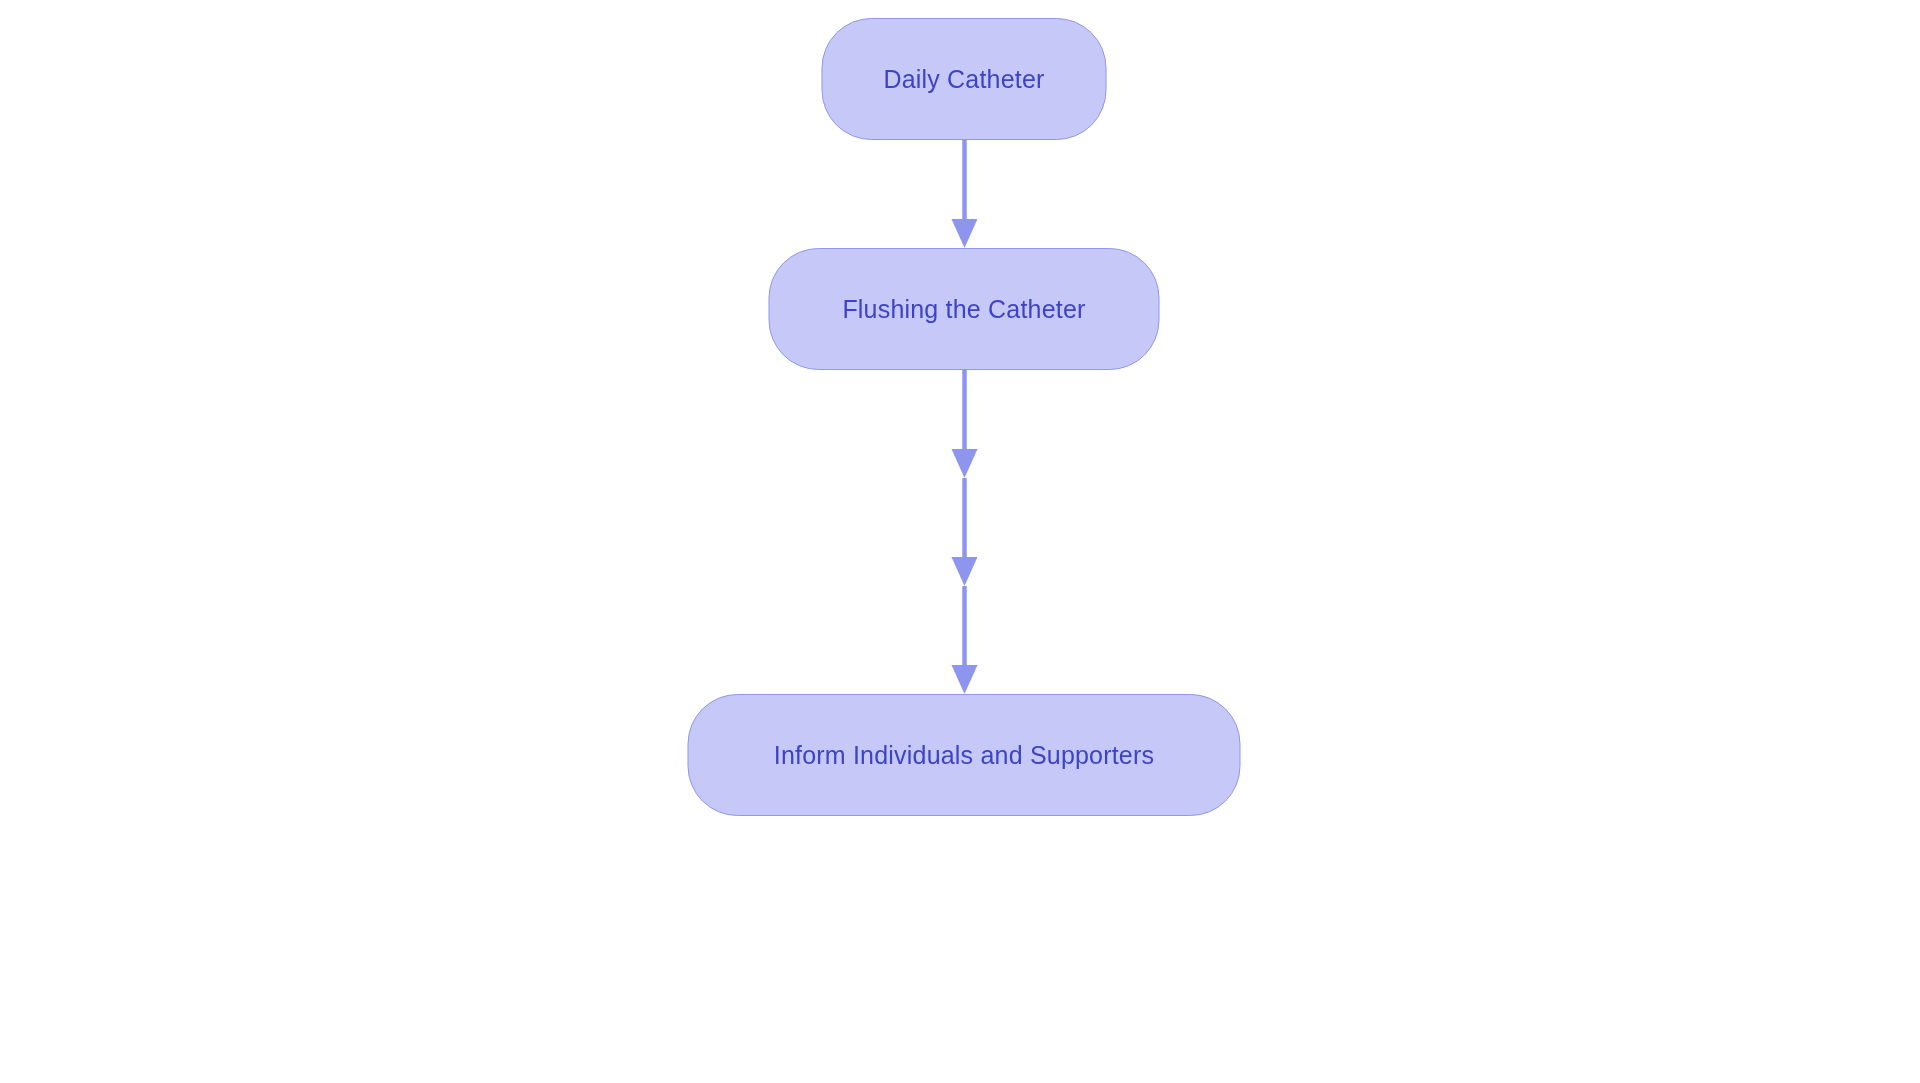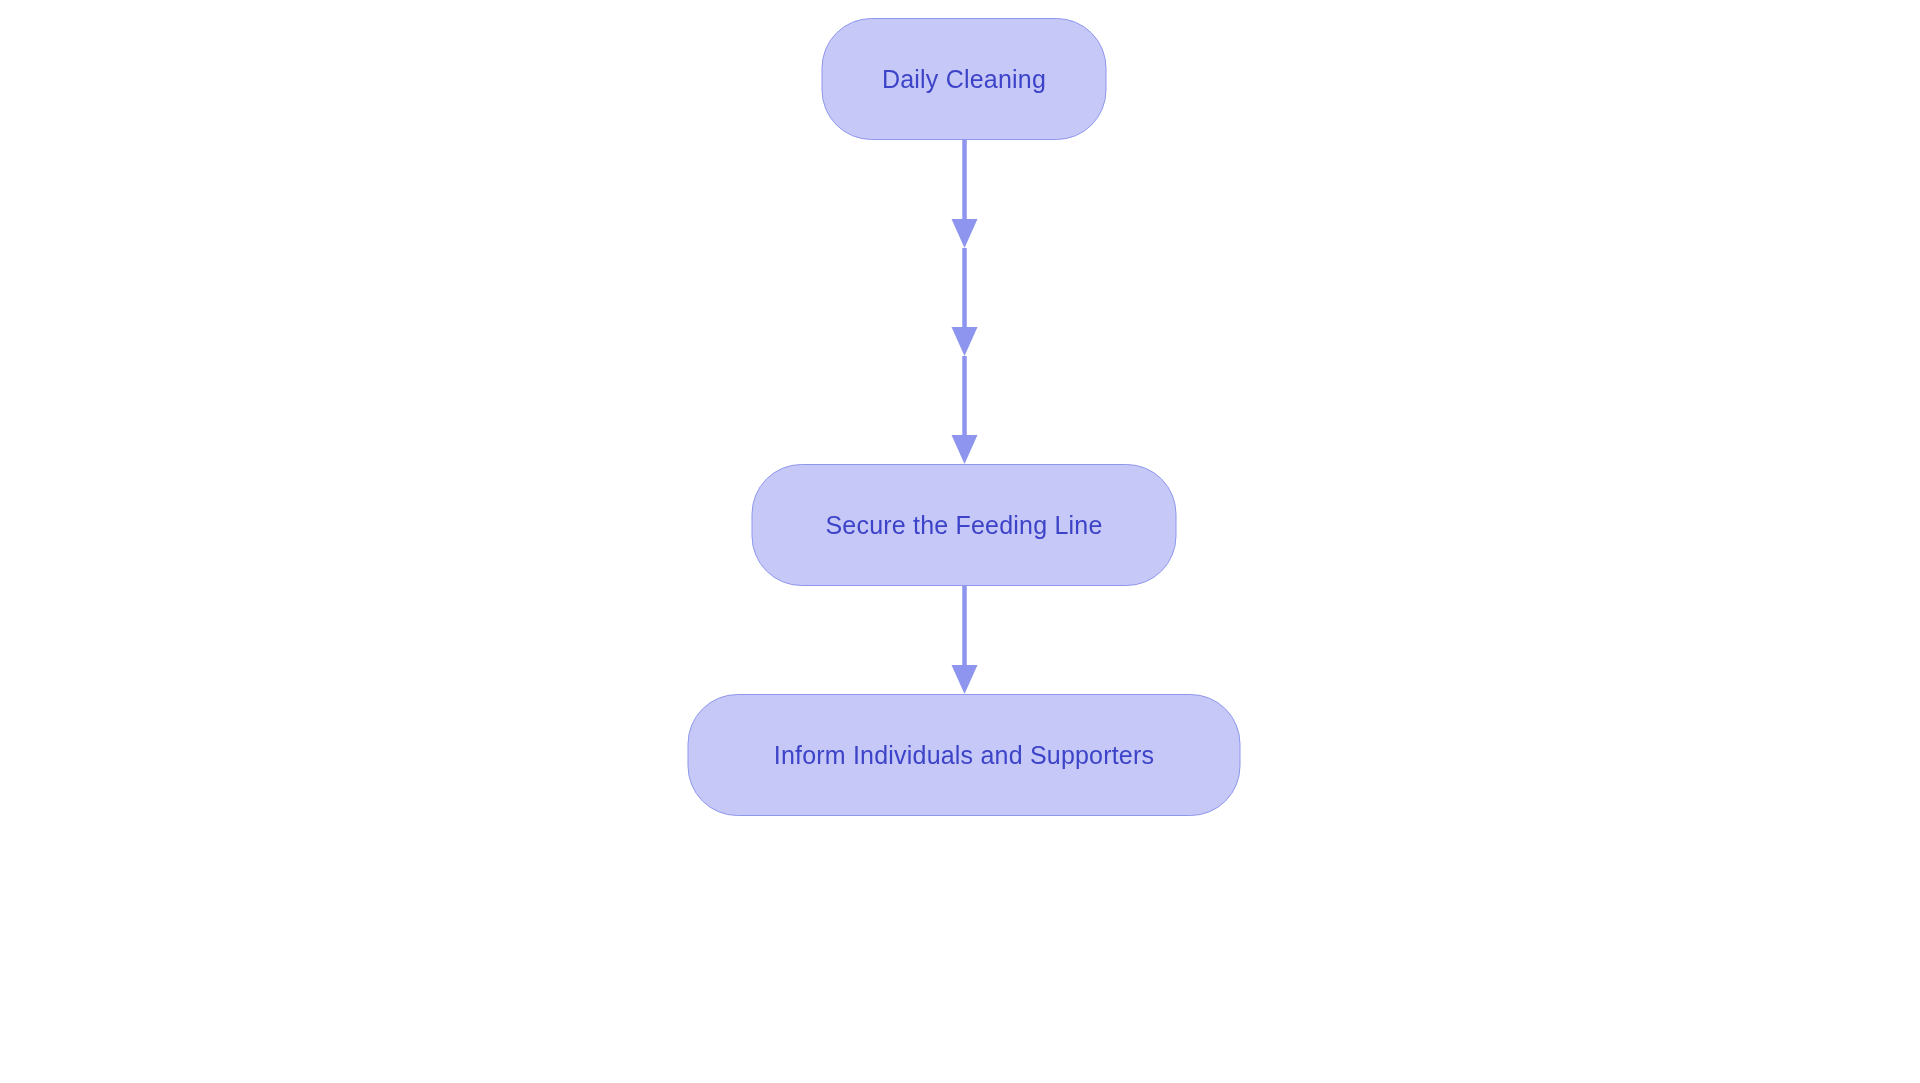--- a/index.html
+++ b/index.html
@@ -57,21 +57,32 @@
   }
   .edge svg { display: block; }
 </style>
 </head>
 <body>
 
 <div class="canvas">
   <div class="flow">
 
     <div class="node n1">
-      <span>Daily Cleaning</span>
+      <span>Daily Catheter</span>
+    </div>
+
+    <div class="edge">
+      <svg width="30" height="108" viewBox="0 0 30 108" aria-hidden="true">
+        <line x1="15" y1="0" x2="15" y2="82" stroke="#8d95ee" stroke-width="4.5"></line>
+        <polygon points="2,79 28,79 15,108" fill="#8d95ee"></polygon>
+      </svg>
+    </div>
+
+    <div class="node n2">
+      <span>Flushing the Catheter</span>
     </div>
 
     <div class="edge">
       <svg width="30" height="108" viewBox="0 0 30 108" aria-hidden="true">
         <line x1="15" y1="0" x2="15" y2="82" stroke="#8d95ee" stroke-width="4.5"></line>
         <polygon points="2,79 28,79 15,108" fill="#8d95ee"></polygon>
       </svg>
     </div>
 
 
@@ -83,29 +94,18 @@
     </div>
 
 
     <div class="edge">
       <svg width="30" height="108" viewBox="0 0 30 108" aria-hidden="true">
         <line x1="15" y1="0" x2="15" y2="82" stroke="#8d95ee" stroke-width="4.5"></line>
         <polygon points="2,79 28,79 15,108" fill="#8d95ee"></polygon>
       </svg>
     </div>
 
-    <div class="node n4">
-      <span>Secure the Feeding Line</span>
-    </div>
-
-    <div class="edge">
-      <svg width="30" height="108" viewBox="0 0 30 108" aria-hidden="true">
-        <line x1="15" y1="0" x2="15" y2="82" stroke="#8d95ee" stroke-width="4.5"></line>
-        <polygon points="2,79 28,79 15,108" fill="#8d95ee"></polygon>
-      </svg>
-    </div>
-
     <div class="node n5">
       <span>Inform Individuals and Supporters</span>
     </div>
 
   </div>
 </div>
 
 </body></html>

